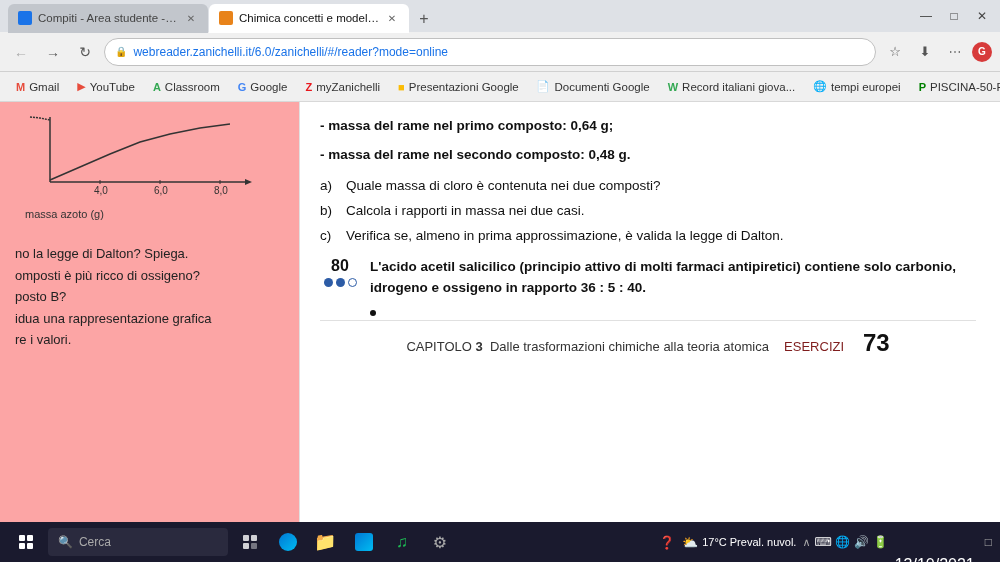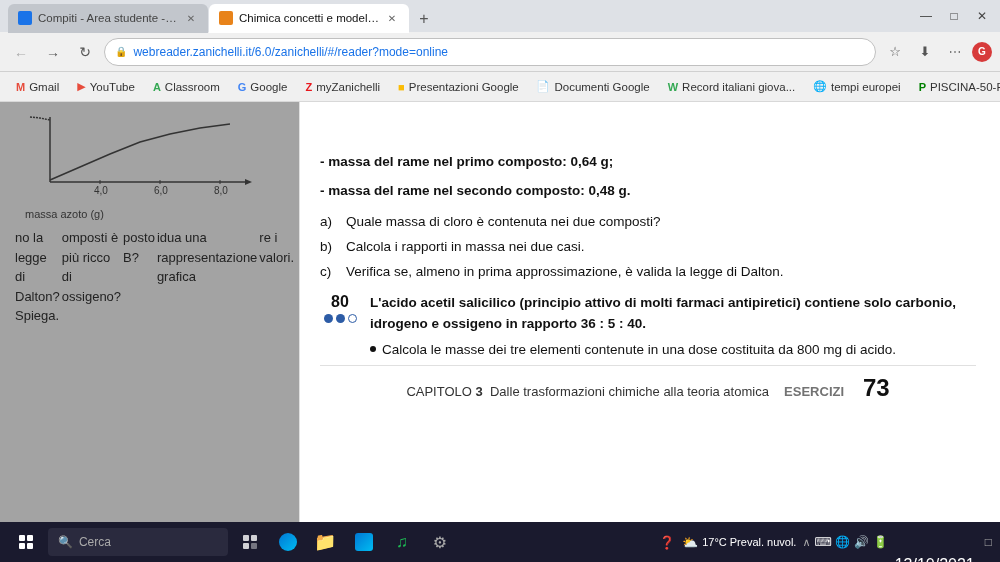--- a/index.html
+++ b/index.html
@@ -194,45 +194,45 @@
       height: calc(562px - 32px - 33px - 40px - 30px);
       background: white;
     }
 
     
     .left-panel {
       width: 300px;
       border-right: 1px solid #e0e0e0;
       overflow: hidden;
       padding: 10px 15px;
-      background: #a3a3a3;
+      background: #fca5a5;
     }
 
     
     .chart-area {
       width: 250px;
       height: 90px;
       position: relative;
       margin-bottom: 6px;
     }
     .chart-svg {
       width: 100%;
       height: 100%;
     }
 
     .x-axis-label {
       font-size: 11px;
       color: #333;
-      margin-bottom: 8px;
+      margin-bottom: 24px;
       margin-left: 10px;
     }
 
     .left-text-items {
       display: flex;
-      flex-direction: row;
+      flex-direction: column;
       gap: 2px;
     }
     .left-text-item {
       font-size: 13px;
       color: #222;
       line-height: 1.5;
     }
 
     
     .right-panel {
@@ -334,22 +334,22 @@
 
     
     .footer-bar {
       border-top: 1px solid #e0e0e0;
       padding: 8px 0 6px 0;
       text-align: center;
       font-size: 13px;
       color: #333;
     }
     .footer-bar .esercizi-link {
-      color: #737373;
-      font-weight: 700;
+      color: #7f1d1d;
+      font-weight: 400;
       margin: 0 8px;
     }
     .footer-bar .page-num {
       font-size: 24px;
       font-weight: bold;
       color: #111;
     }
 
     
     .taskbar {
@@ -550,21 +550,21 @@
     <div class="left-text-items">
       <div class="left-text-item">no la legge di Dalton? Spiega.</div>
       <div class="left-text-item">omposti è più ricco di ossigeno?</div>
       <div class="left-text-item">posto B?</div>
       <div class="left-text-item">idua una rappresentazione grafica</div>
       <div class="left-text-item">re i valori.</div>
     </div>
   </div>
 
   <div class="right-panel">
-    <div style="margin-bottom:10px;margin-top:36px;">
+    <div style="margin-bottom:10px;">
       <div class="content-text"><b>- massa del rame nel primo composto: 0,64 g;</b></div>
       <div class="content-text"><b>- massa del rame nel secondo composto: 0,48 g.</b></div>
     </div>
 
     <ul class="question-list">
       <li>
         <span class="q-label">a)</span>
         <span>Quale massa di cloro è contenuta nei due composti?</span>
       </li>
       <li>
@@ -584,21 +584,20 @@
           <div class="dot filled"></div>
           <div class="dot filled"></div>
           <div class="dot empty"></div>
         </div>
       </div>
       <div class="ex-content">
         <div class="ex-title">L'acido acetil salicilico (principio attivo di molti farmaci antipiretici) contiene solo carbonio, idrogeno e ossigeno in rapporto 36 : 5 : 40.</div>
         <ul class="ex-sub-list">
           <li>
             <div class="bullet"></div>
-            <span>Calcola le masse dei tre elementi contenute in una dose costituita da 800 mg di acido.</span>
           </li>
         </ul>
       </div>
     </div>
 
     <div class="footer-bar">
       <span>CAPITOLO</span>&nbsp;<b>3</b>&nbsp;
       <span>Dalle trasformazioni chimiche alla teoria atomica</span>&nbsp;
       <span class="esercizi-link">ESERCIZI</span>&nbsp;&nbsp;
       <span class="page-num">73</span>

